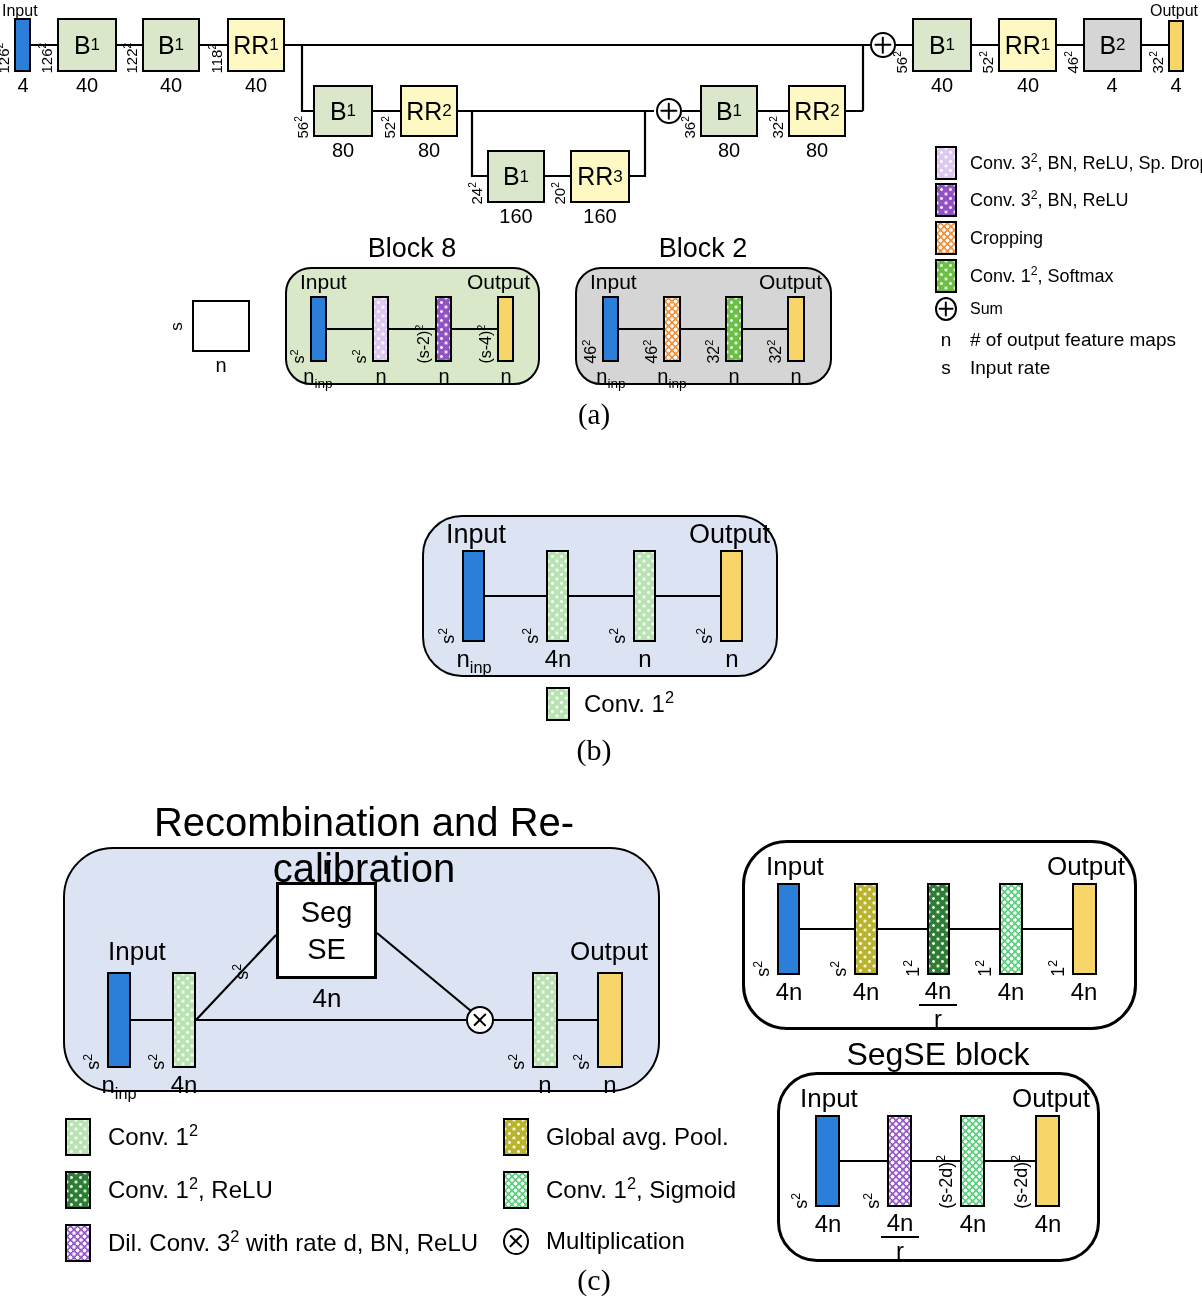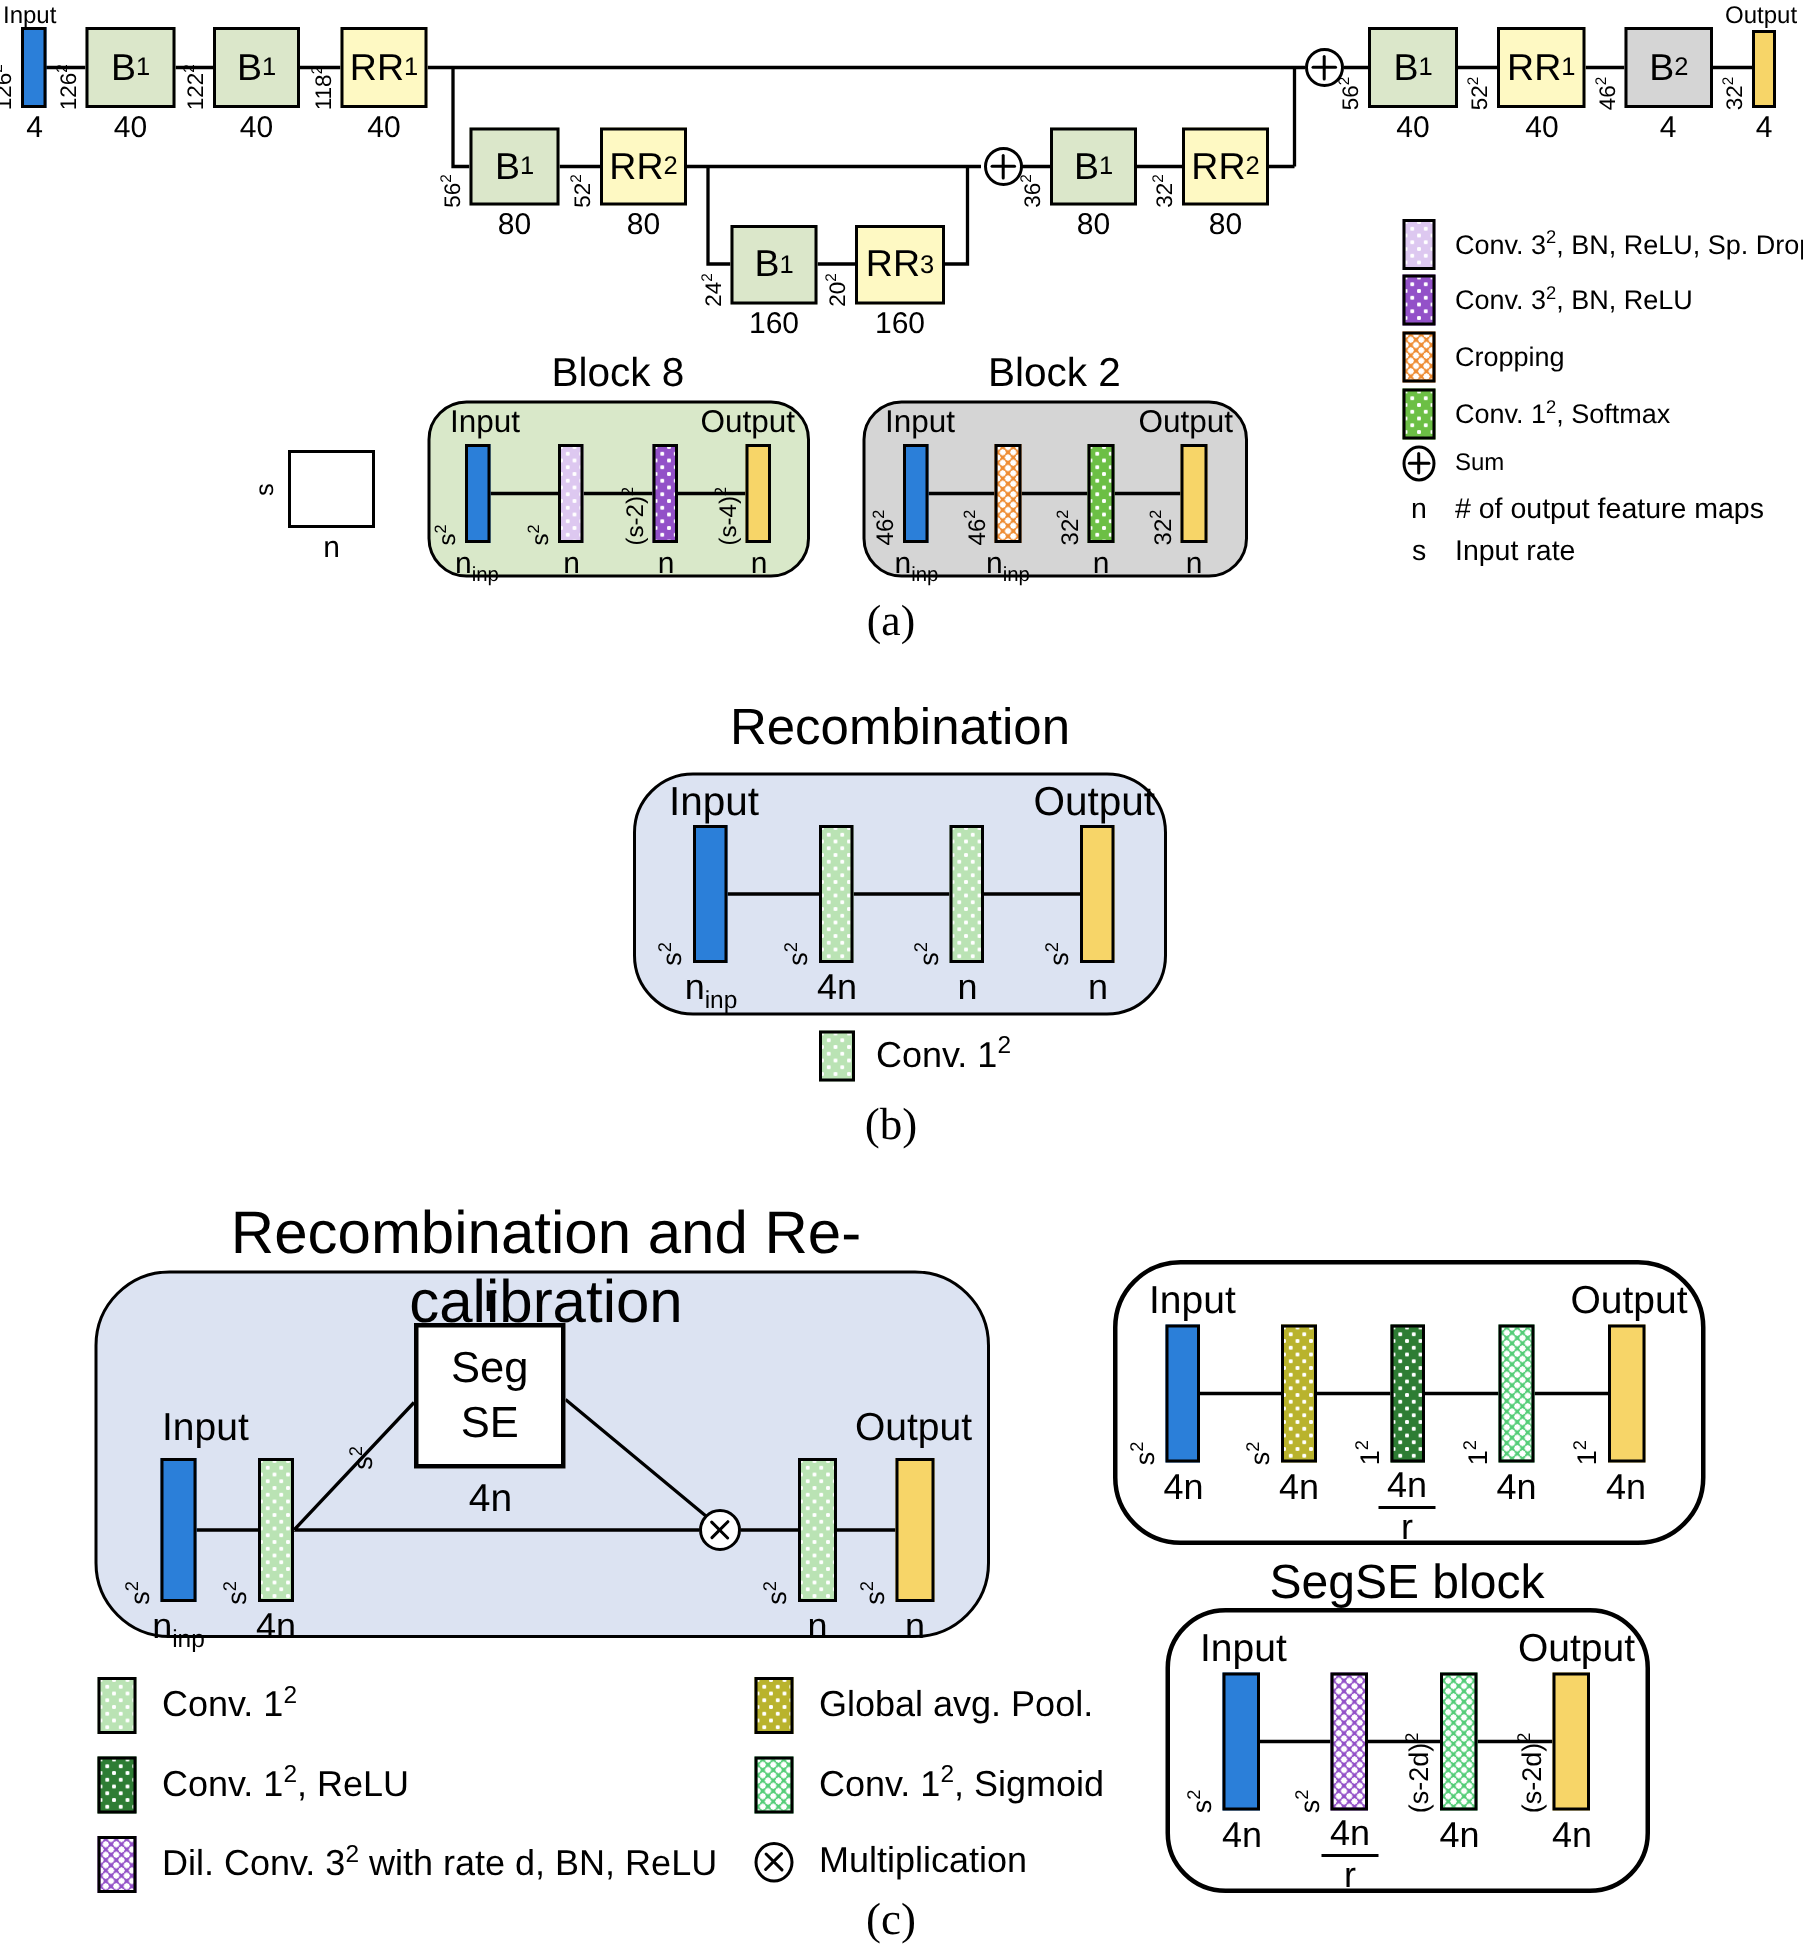--- a/index.html
+++ b/index.html
@@ -196,21 +196,20 @@
   <span class="blab" style="left:632px;top:365px;width:80px;font-size:20px">n<sub>inp</sub></span>
   <div class="bar p-green dots" style="left:725px;top:296px;width:18px;height:66px"></div>
   <span class="vlab" style="left:723px;top:346px;font-size:16px">32<sup>2</sup></span>
   <span class="blab" style="left:694px;top:365px;width:80px;font-size:20px">n</span>
   <div class="bar c-yellow" style="left:787px;top:296px;width:18px;height:66px"></div>
   <span class="vlab" style="left:785px;top:346px;font-size:16px">32<sup>2</sup></span>
   <span class="blab" style="left:756px;top:365px;width:80px;font-size:20px">n</span>
 
   <span class="blab serif" style="left:494px;top:398px;width:200px;font-size:29px">(a)</span>
 
-  <span class="blab" style="left:400px;top:466px;width:400px;font-size:34px">Recombination</span>
   <div class="panel" style="left:422px;top:515px;width:356px;height:162px;background:#dce3f2;border-radius:40px"></div>
   <span class="hlab" style="left:446px;top:519px;font-size:27px">Input</span>
   <span class="hlab" style="left:670px;top:519px;width:100px;text-align:right;font-size:27px">Output</span>
   <div class="bar c-blue" style="left:462px;top:550px;width:23px;height:92px"></div>
   <span class="vlab" style="left:459px;top:624px;font-size:18px">s<sup>2</sup></span>
   <span class="blab" style="left:424px;top:645px;width:100px;font-size:24px">n<sub>inp</sub></span>
   <div class="bar p-lgreen dots" style="left:546px;top:550px;width:23px;height:92px"></div>
   <span class="vlab" style="left:543px;top:624px;font-size:18px">s<sup>2</sup></span>
   <span class="blab" style="left:508px;top:645px;width:100px;font-size:24px">4n</span>
   <div class="bar p-lgreen dots" style="left:633px;top:550px;width:23px;height:92px"></div>

